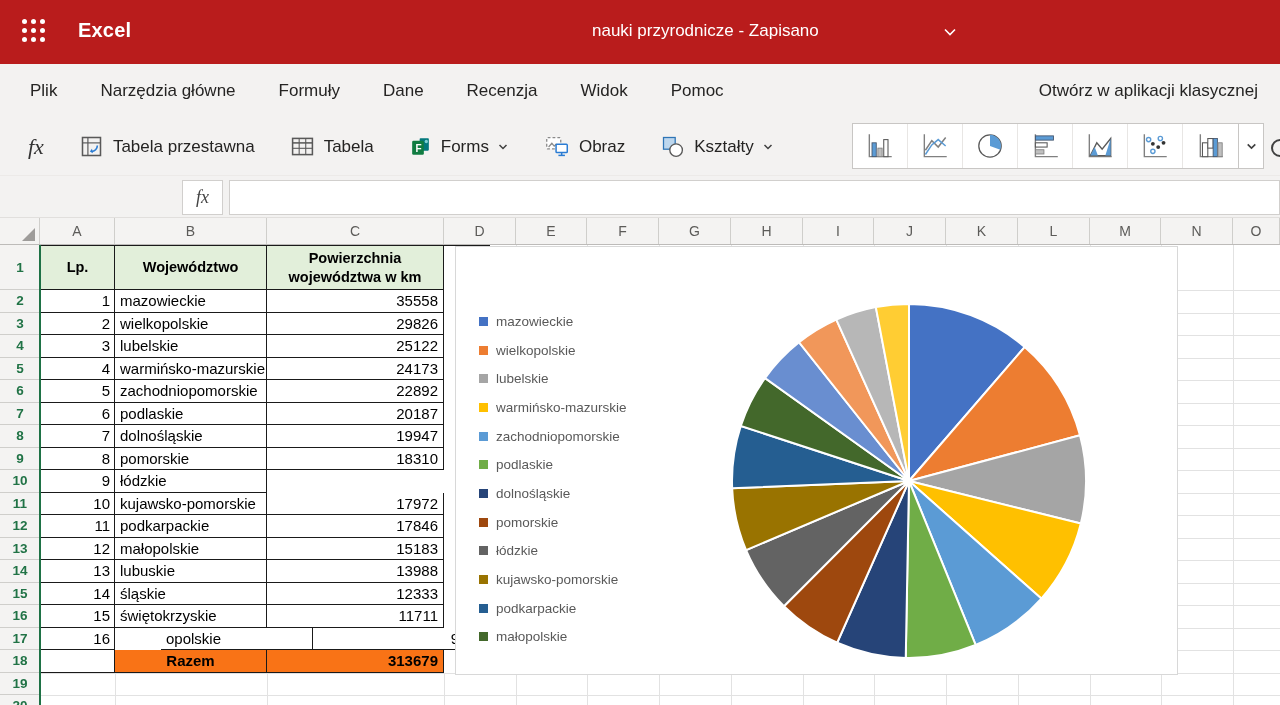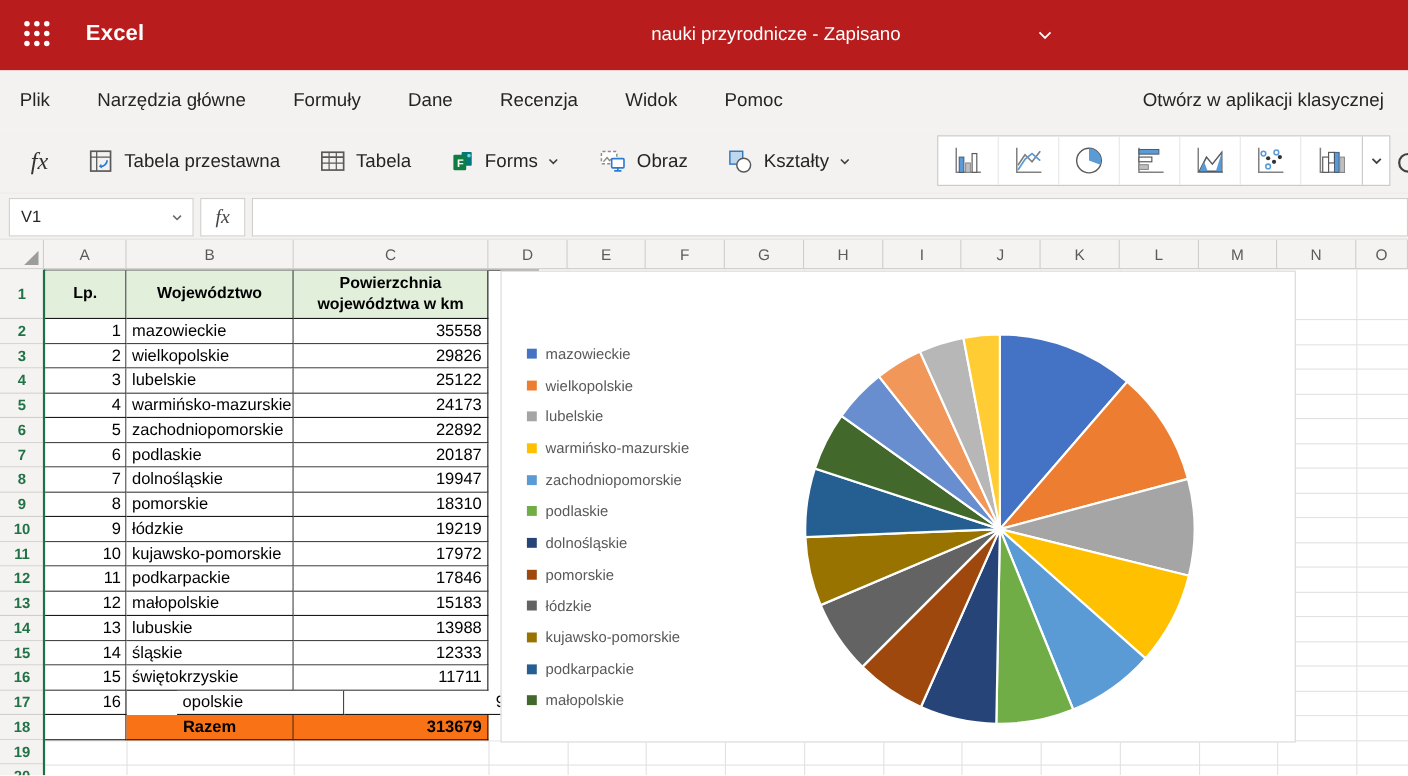--- a/index.html
+++ b/index.html
@@ -10,21 +10,21 @@
   .titlebar { position:absolute; left:0; top:0; width:1280px; height:64px; background:#b91c1c; color:#fff; }
   .waffle { position:absolute; left:22px; top:19px; display:grid; grid-template-columns:repeat(3,5px); grid-gap:4px; cursor:pointer; }
   .waffle i { width:5px; height:5px; background:#fff; border-radius:50%; display:block; }
   .app-name { position:absolute; left:78px; top:19px; font-size:20px; font-weight:700; letter-spacing:.2px; }
   .doc-title { position:absolute; left:592px; top:21px; font-size:17px; font-weight:400; white-space:nowrap; }
   .title-chev { position:absolute; left:942px; top:24px; }
 
   
   .tabsrow { position:absolute; left:0; top:64px; width:1280px; height:54px; background:#F3F2F1; display:flex; align-items:stretch; }
   .tab { position:relative; display:flex; align-items:center; margin-left:43px; font-size:17px; color:#252423; cursor:pointer; white-space:nowrap; }
-  .tab:first-child { margin-left:18px; }
+  .tab:first-child { margin-left:30px; }
   .tab.active { font-weight:700; }
   .tab.active::after { content:""; position:absolute; left:-3px; right:-3px; bottom:4px; height:3px; background:#217346; border-radius:2px; }
   .open-classic { margin-left:auto; margin-right:22px; display:flex; align-items:center; font-size:17px; color:#252423; cursor:pointer; white-space:nowrap; }
 
   
   .toolbar { position:absolute; left:0; top:118px; width:1280px; height:57px; background:#F3F2F1; display:flex; align-items:center; }
   .tbtn { display:flex; align-items:center; gap:8px; font-size:17px; color:#252423; cursor:pointer; white-space:nowrap; }
   .fx-glyph { font-family:"Liberation Serif", serif; font-style:italic; font-size:22px; color:#333; }
   .ml { margin-left:34px; }
   .chev { display:inline-block; }
@@ -228,26 +228,20 @@
       <div class="gchev">
         <svg width="13" height="13" viewBox="0 0 12 12">
             <path d="M2.5 4 L6 7.5 L9.5 4" fill="none" stroke="#404040" stroke-width="1.5"></path>
           </svg>
       </div>
     </div>
   </div>
   <div class="clipped-o"></div>
 
   <div class="formularow">
-    <div class="namebox">
-      <span>V1</span>
-      <svg class="chev" width="12" height="12" viewBox="0 0 12 12">
-          <path d="M2.5 4 L6 7.5 L9.5 4" fill="none" stroke="#666" stroke-width="1.4"></path>
-        </svg>
-    </div>
     <div class="fxbtn">fx</div>
     <div class="fbar"></div>
   </div>
 
   <div class="colheaders">
     <div class="corner"></div>
 
   <div class="colhead" style="width: 75px;">A</div>
       <div class="colhead" style="width: 152px;">B</div>
       <div class="colhead" style="width: 177px;">C</div>
@@ -365,21 +359,20 @@
           <div class="tcell val" style="width: 177px; height: 22.5px;">19947</div>
         </div>
         <div class="trow">
           <div class="tcell num" style="width: 74px; height: 22.5px;">8</div>
           <div class="tcell name" style="width: 152px; height: 22.5px;">pomorskie</div>
           <div class="tcell val" style="width: 177px; height: 22.5px;">18310</div>
         </div>
         <div class="trow">
           <div class="tcell num" style="width: 74px; height: 22.5px;">9</div>
           <div class="tcell name" style="width: 152px; height: 22.5px;">łódzkie</div>
-          <div class="tcell val" style="width: 177px; height: 22.5px;">19219</div>
         </div>
         <div class="trow">
           <div class="tcell num" style="width: 74px; height: 22.5px;">10</div>
           <div class="tcell name" style="width: 152px; height: 22.5px;">kujawsko-pomorskie</div>
           <div class="tcell val" style="width: 177px; height: 22.5px;">17972</div>
         </div>
         <div class="trow">
           <div class="tcell num" style="width: 74px; height: 22.5px;">11</div>
           <div class="tcell name" style="width: 152px; height: 22.5px;">podkarpackie</div>
           <div class="tcell val" style="width: 177px; height: 22.5px;">17846</div>

